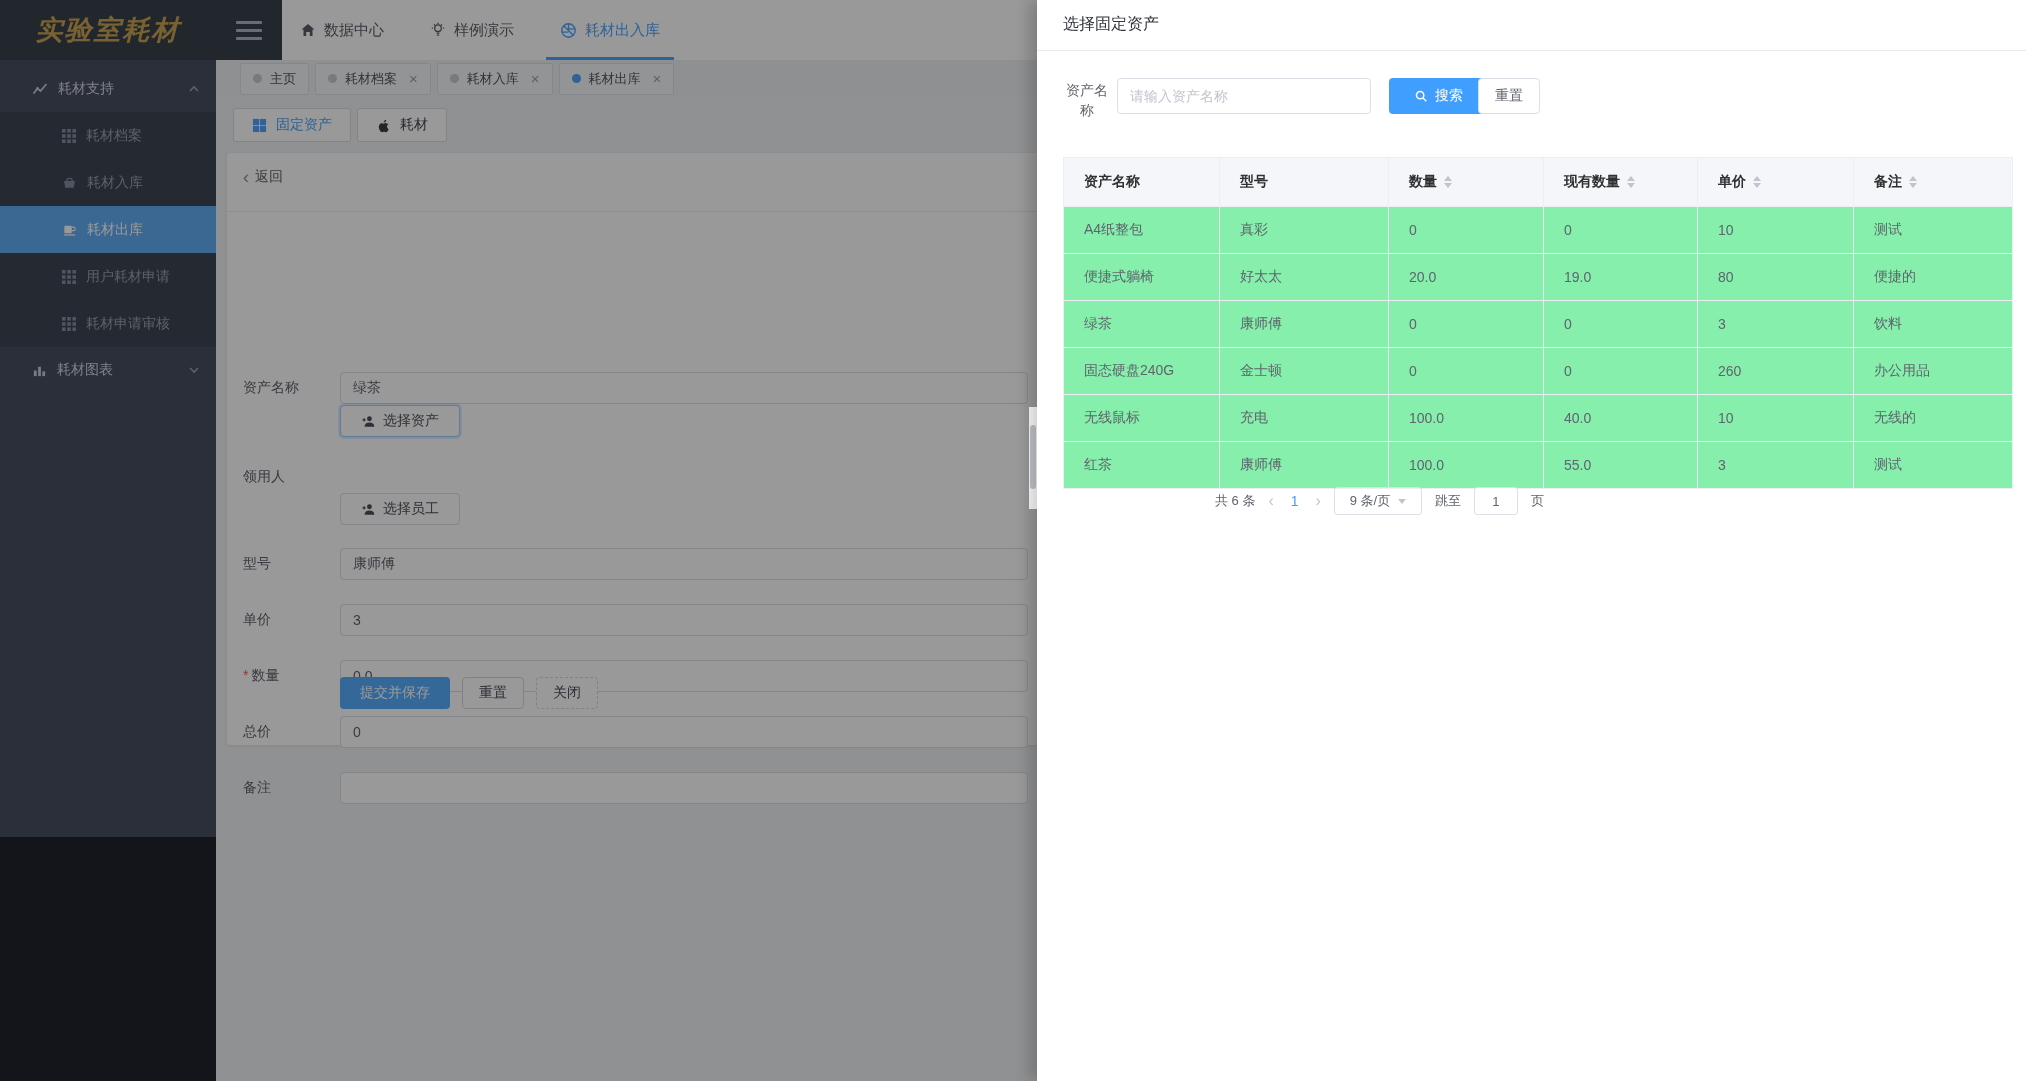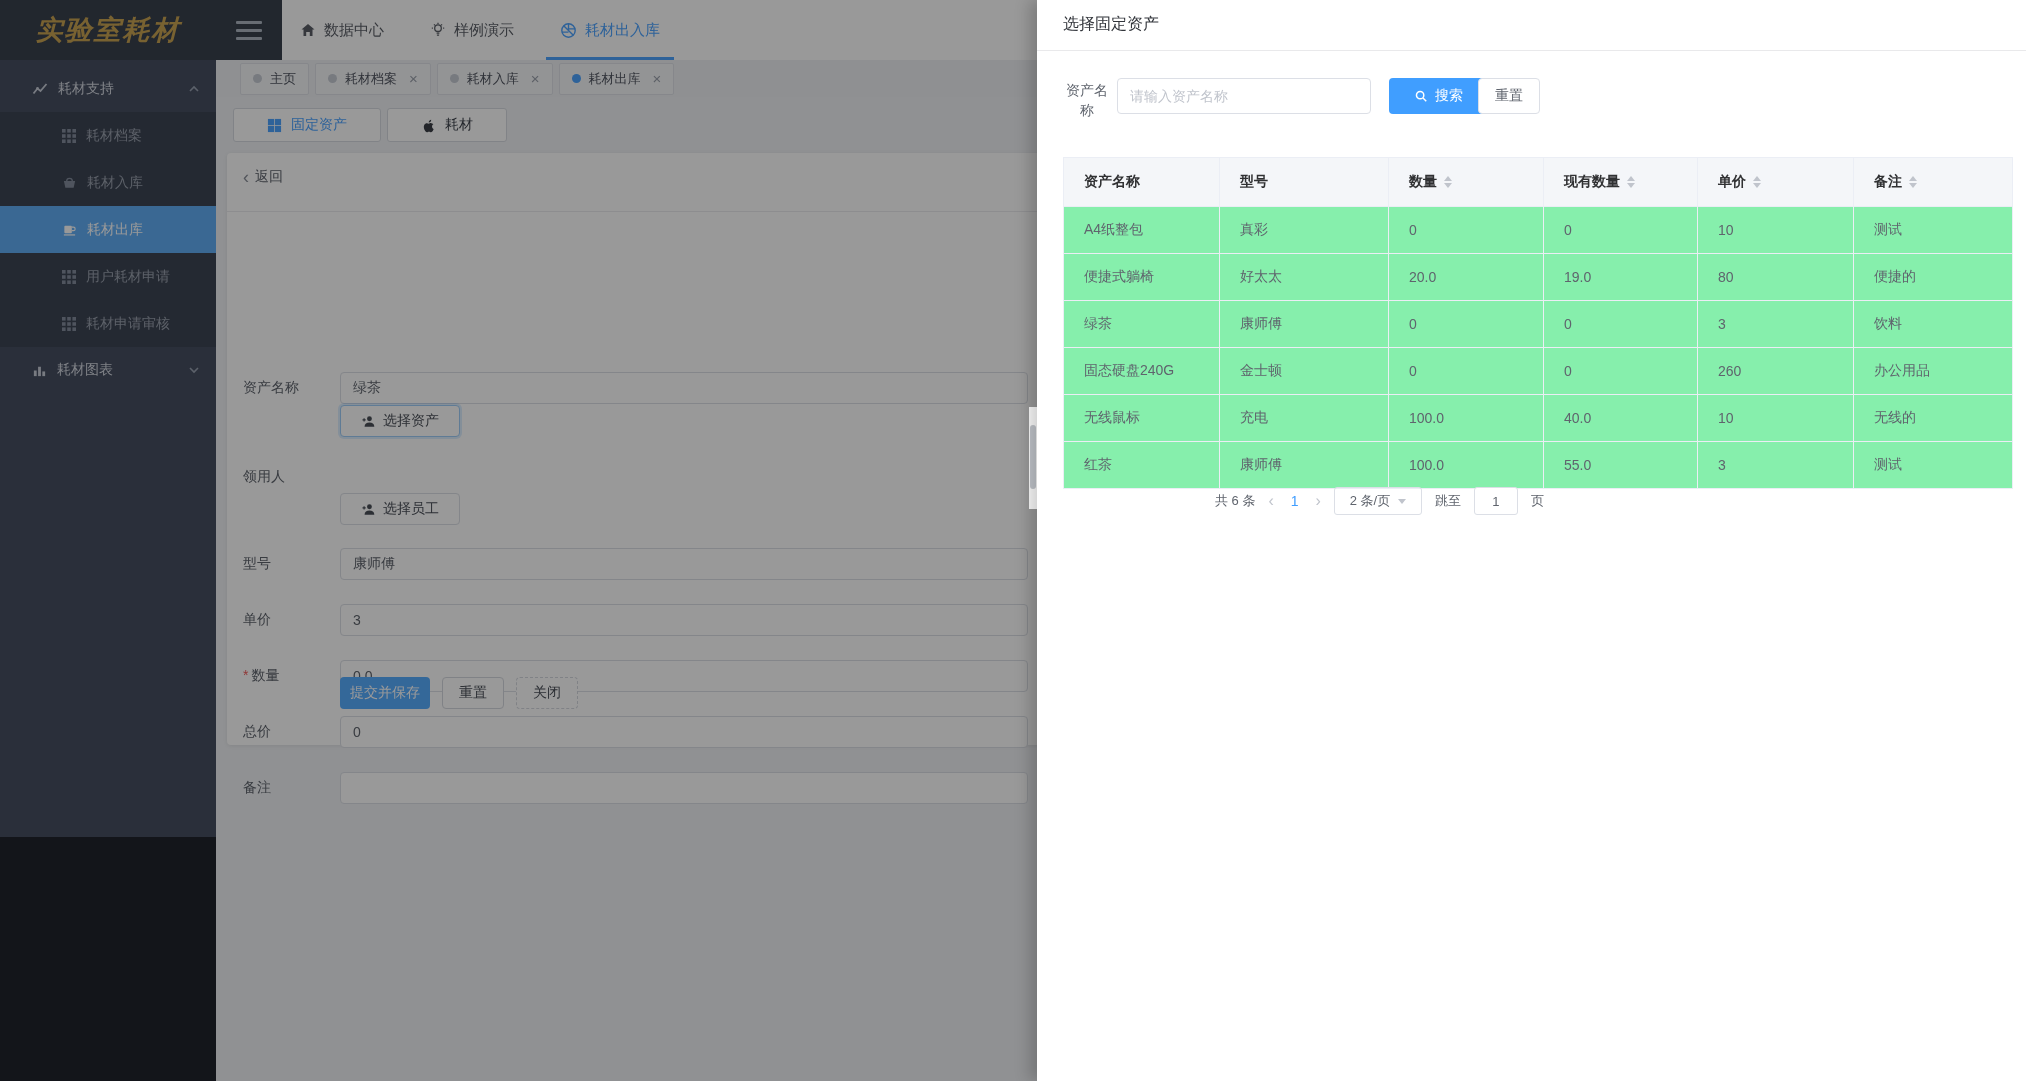--- a/index.html
+++ b/index.html
@@ -38,41 +38,41 @@
   .tabbar{position:absolute;left:216px;top:60px;width:1810px;height:37px;background:#eef0f3;
         display:flex;align-items:center;padding-left:24px;gap:6px;box-sizing:border-box;z-index:2;}
   .chip{display:flex;align-items:center;gap:8px;height:30px;padding:0 12px;background:#f6f7f9;
         border:1px solid #dfe2e8;border-radius:2px;font-size:13px;color:#515661;cursor:pointer;}
   .chip .dot{width:9px;height:9px;border-radius:50%;background:#c6cbd4;}
   .chip.active .dot{background:#4da3ff;}
   .chip .x{color:#9aa0ab;font-size:15px;line-height:1;margin-left:4px;}
 
   
   .subtabs{position:absolute;left:233px;top:108px;display:flex;gap:6px;z-index:2;}
-  .subtab{display:flex;align-items:center;gap:9px;height:32px;padding:0 33px;background:#fff;
+  .subtab{display:flex;align-items:center;gap:9px;height:32px;padding:0 18px;background:#fff;
         border:1px solid #d7dbe2;border-radius:3px;font-size:14px;color:#3e434c;cursor:pointer;}
   .subtab.active{color:#4da3ff;}
 
   
   .card{position:absolute;left:227px;top:153px;width:833px;height:592px;background:#fff;
         border-radius:4px;box-shadow:0 1px 4px rgba(0,0,0,.08);z-index:2;}
   .back{position:absolute;left:16px;top:15px;font-size:14px;color:#5f646d;display:flex;gap:6px;
         align-items:center;cursor:pointer;}
   .back .lt{font-size:18px;line-height:14px;color:#8a8f99;}
   .card-div{position:absolute;left:0;top:58px;height:1px;background:#ececee;width:100%;}
   .flabel{position:absolute;left:16px;font-size:14px;color:#5f646d;white-space:nowrap;}
   .finput{position:absolute;left:113px;width:688px;height:32px;border:1px solid #dcdfe6;border-radius:4px;
         box-sizing:border-box;padding:0 12px;font-size:14px;color:#5f646d;background:#fff;
         font-family:"Liberation Sans",sans-serif;outline:none;}
   .fbtn{position:absolute;left:113px;display:flex;align-items:center;gap:7px;height:30px;padding:0 20px;
         background:#fff;border:1px solid #dcdfe6;border-radius:4px;font-size:14px;color:#4a4f58;cursor:pointer;}
   .fbtn.focus{border-color:#9ecdf8;box-shadow:0 0 0 2px rgba(64,158,255,.18);}
   .req{color:#f05b5b;margin-right:3px;}
   .form-actions{position:absolute;left:113px;top:524px;display:flex;gap:12px;}
-  .btn-primary{height:32px;padding:0 10px;background:#58adff;color:#fff;border:none;border-radius:4px;
+  .btn-primary{height:32px;padding:0 20px;background:#58adff;color:#fff;border:none;border-radius:4px;
         font-size:14px;cursor:pointer;font-family:Liberation Sans, sans-serif;}
   .btn-plain{height:32px;padding:0 16px;background:#fff;border:1px solid #d6d9e0;border-radius:4px;
         font-size:14px;color:#4a4f58;cursor:pointer;font-family:inherit;}
   .btn-dashed{border-style:dashed;}
 
   
   .overlay{position:absolute;left:0;top:0;width:1037px;height:1081px;background:rgba(0,0,0,.40);z-index:50;}
   .mini-scroll{position:absolute;left:1029px;top:407px;width:8px;height:102px;background:#fdfdfd;z-index:60;}
   .mini-scroll .thumb{position:absolute;left:1px;top:18px;width:6px;height:64px;background:#c3c7cd;border-radius:3px;}
 
@@ -441,21 +441,21 @@
         </tr>
       </tbody>
     </table>
 
     <div class="d-pagi">
       <span>共 6 条</span>
       <span class="p-arrow">‹</span>
       <span class="p-page">1</span>
       <span class="p-arrow">›</span>
       <span class="p-size">
-        <span>2 条/页</span>
+        <span>9 条/页</span>
         <span class="caret-dn"></span>
       </span>
       <span>跳至</span>
       <input class="p-jumpinput" value="1" style="">
       <span>页</span>
     </div>
   </aside>
 
 </div>
 

